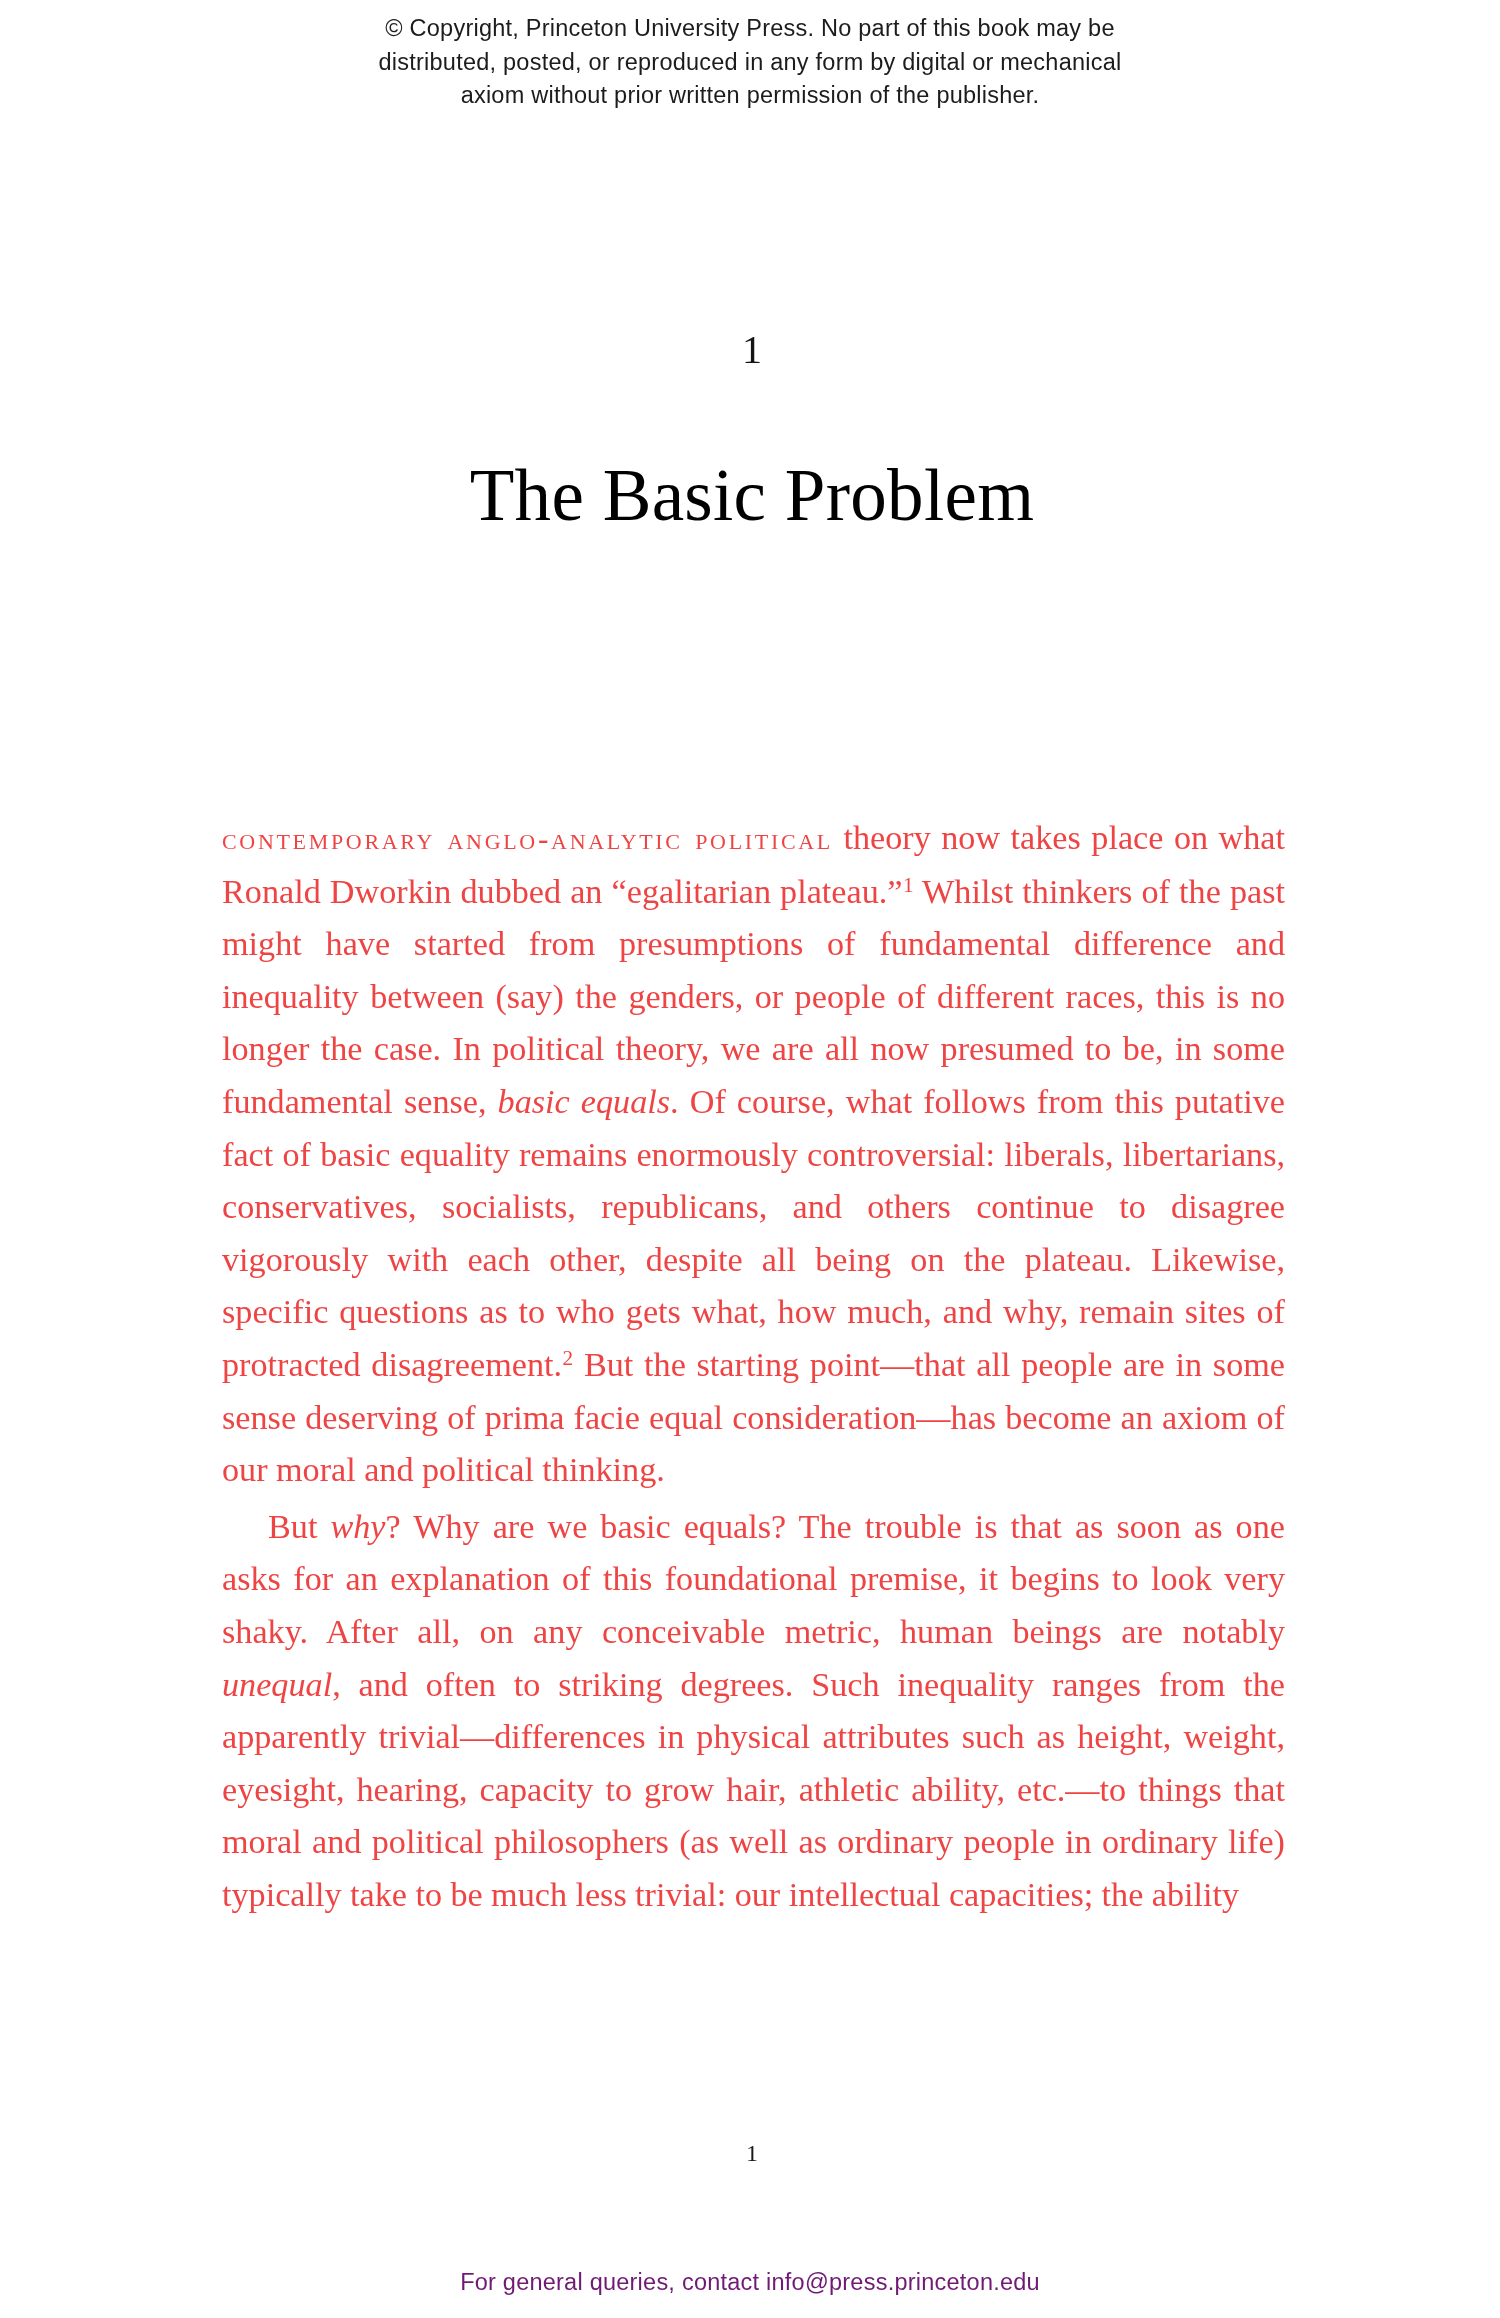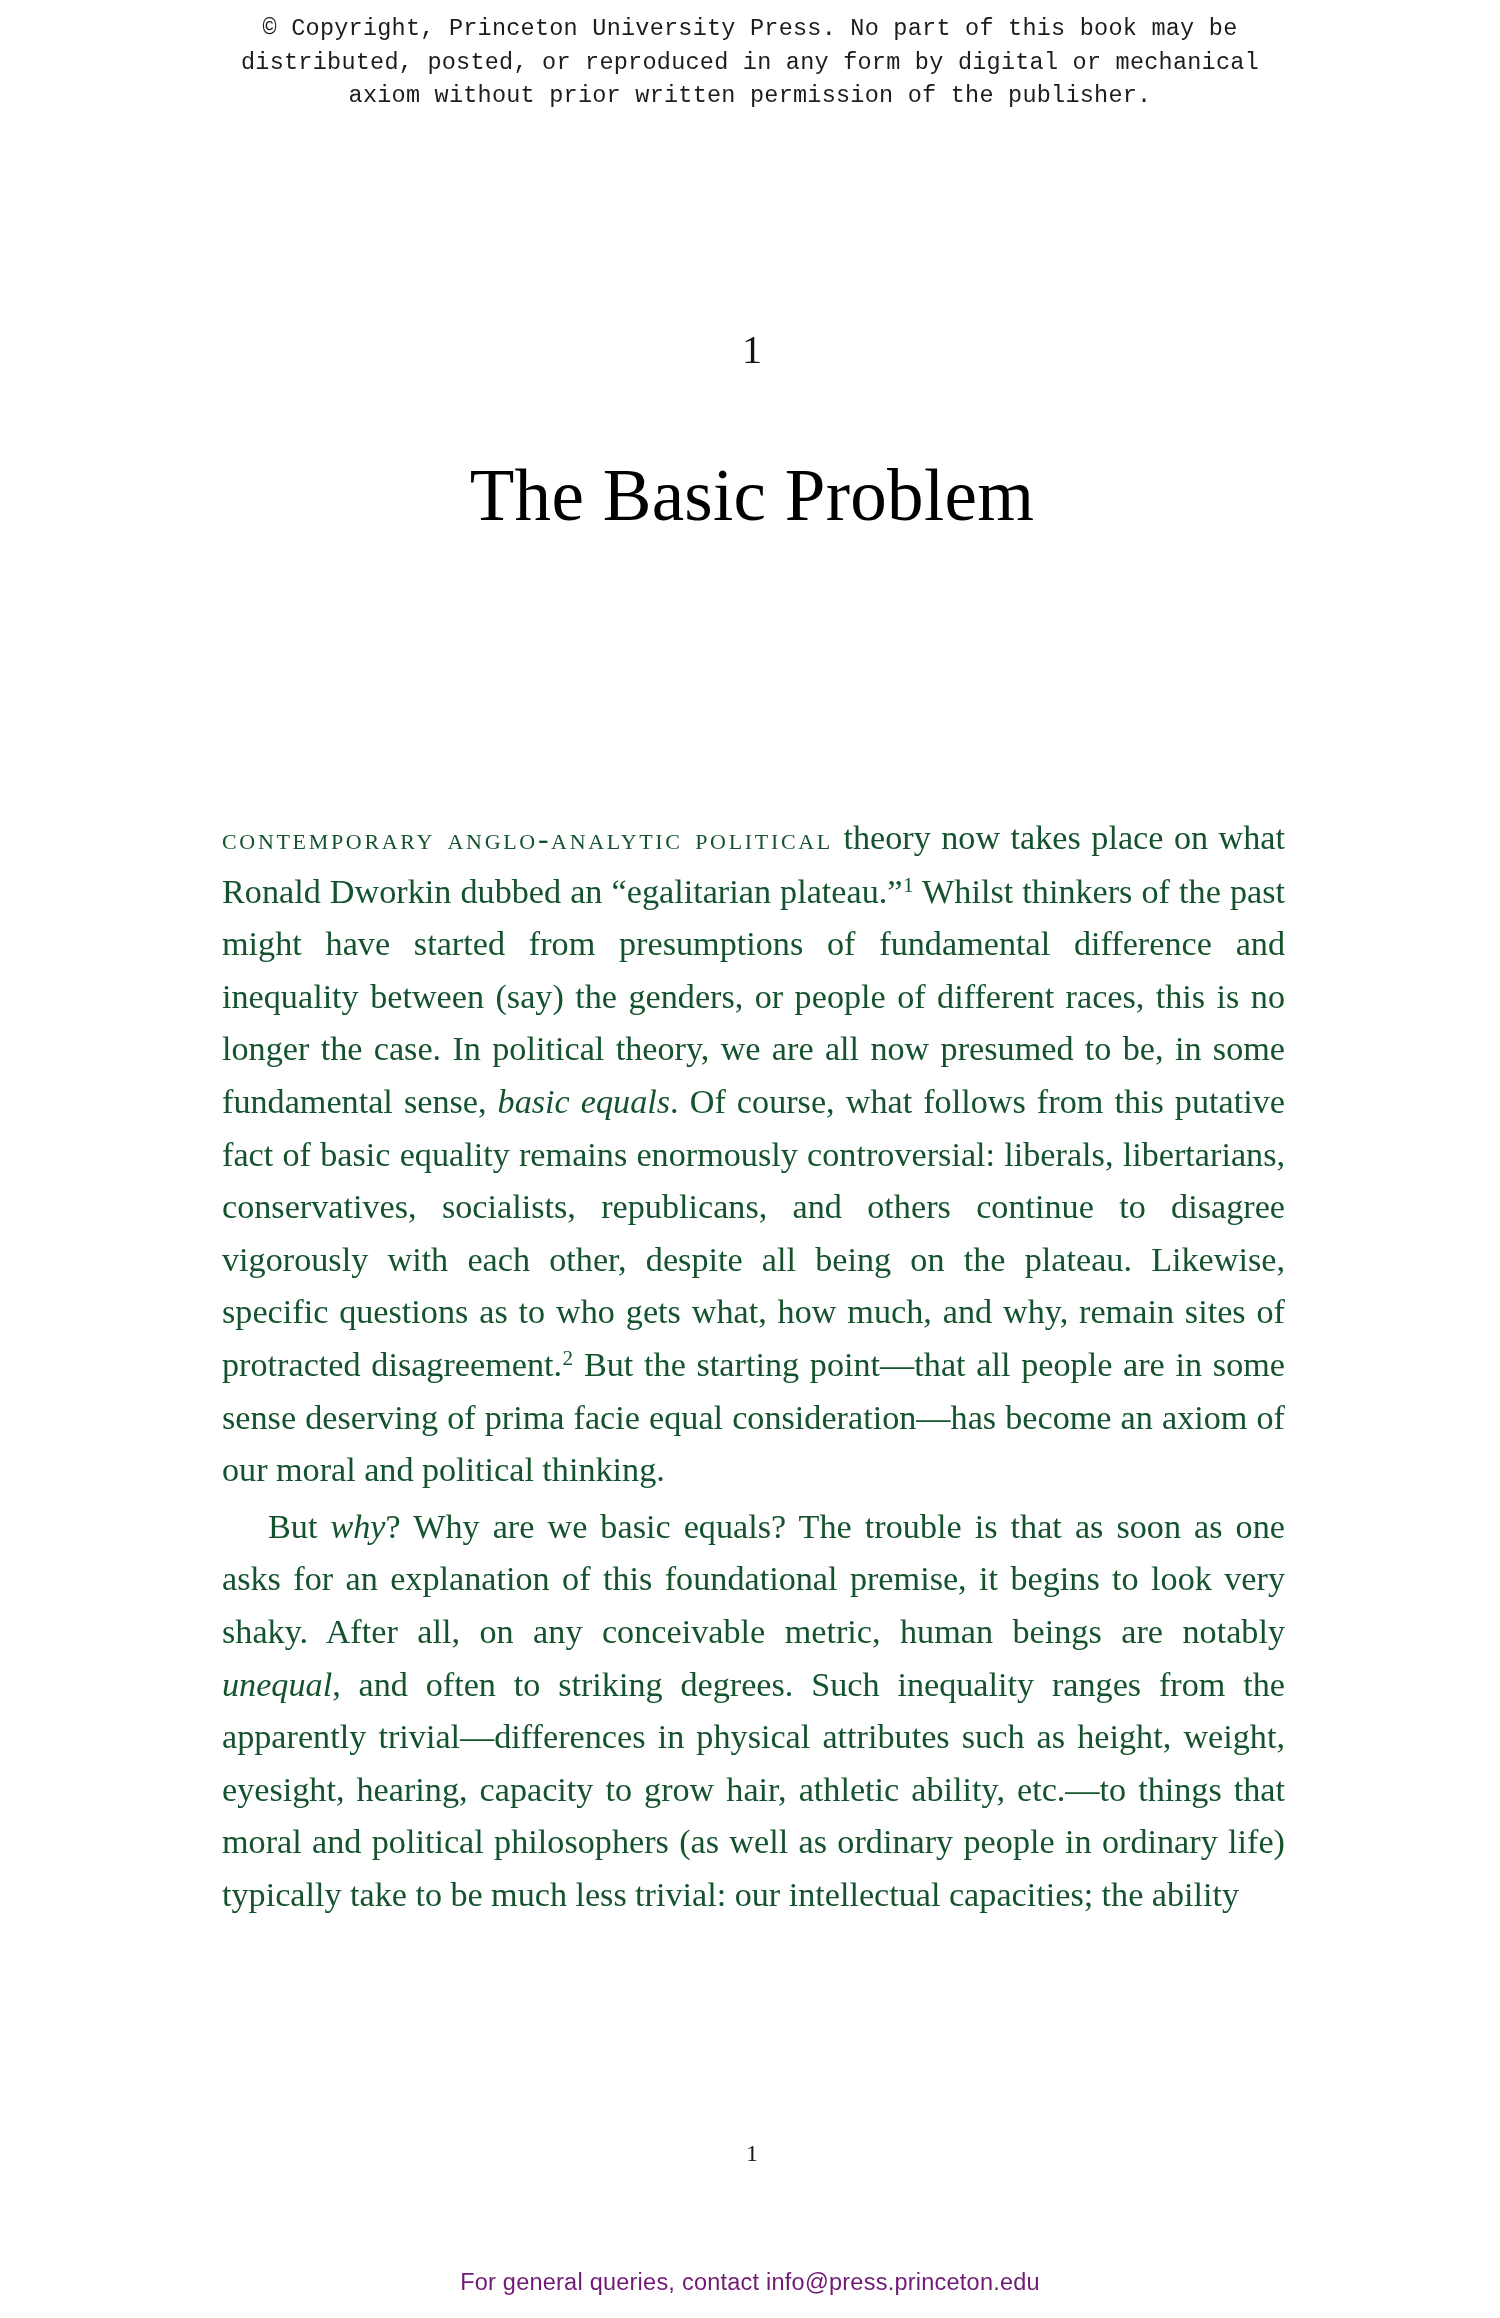--- a/index.html
+++ b/index.html
@@ -16,21 +16,21 @@
     color: #1a1a1a;
   }
 
   
   .copyright-header {
     position: absolute;
     top: 12px;
     left: 0;
     right: 0;
     text-align: center;
-    font-family: Liberation Mono, monospace;
+    font-family: Liberation Sans, sans-serif;
     font-size: 23.5px;
     line-height: 1.43;
     color: #1c1c1c;
     letter-spacing: 0.01em;
   }
   .copyright-header .ln {
     display: block;
     white-space: pre;
   }
 
@@ -79,21 +79,21 @@
     width: 1063px;
   }
 
   .para {
     margin: 0;
     font-family: "Liberation Serif", serif;
     font-size: 34.2px;
     line-height: 52.6px;
     text-align: justify;
     text-justify: inter-word;
-    color: #14532d;
+    color: #ef4444;
     -webkit-hyphens: none;
     hyphens: none;
     word-spacing: -0.004em;
   }
   .para.indented {
     text-indent: 46px;
   }
   .para + .para {
     margin-top: 4px;
   }

